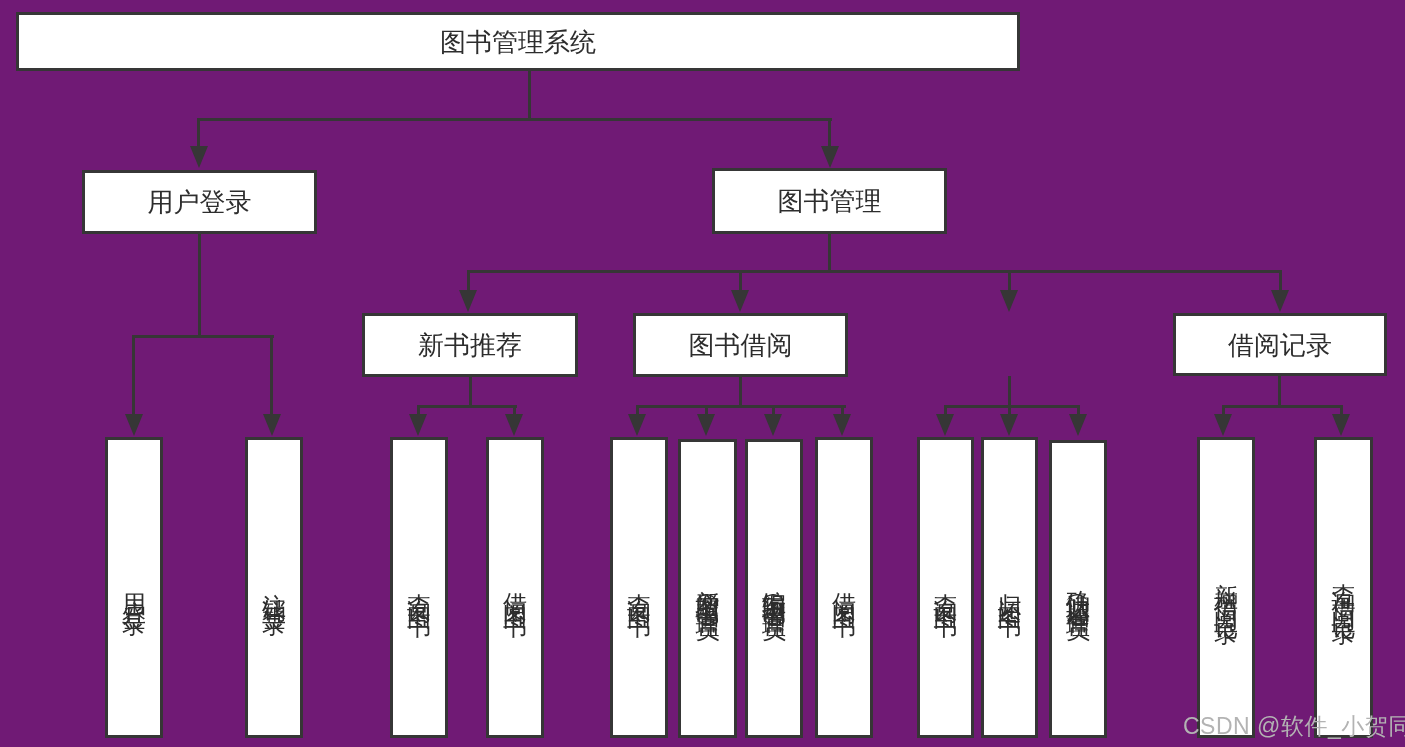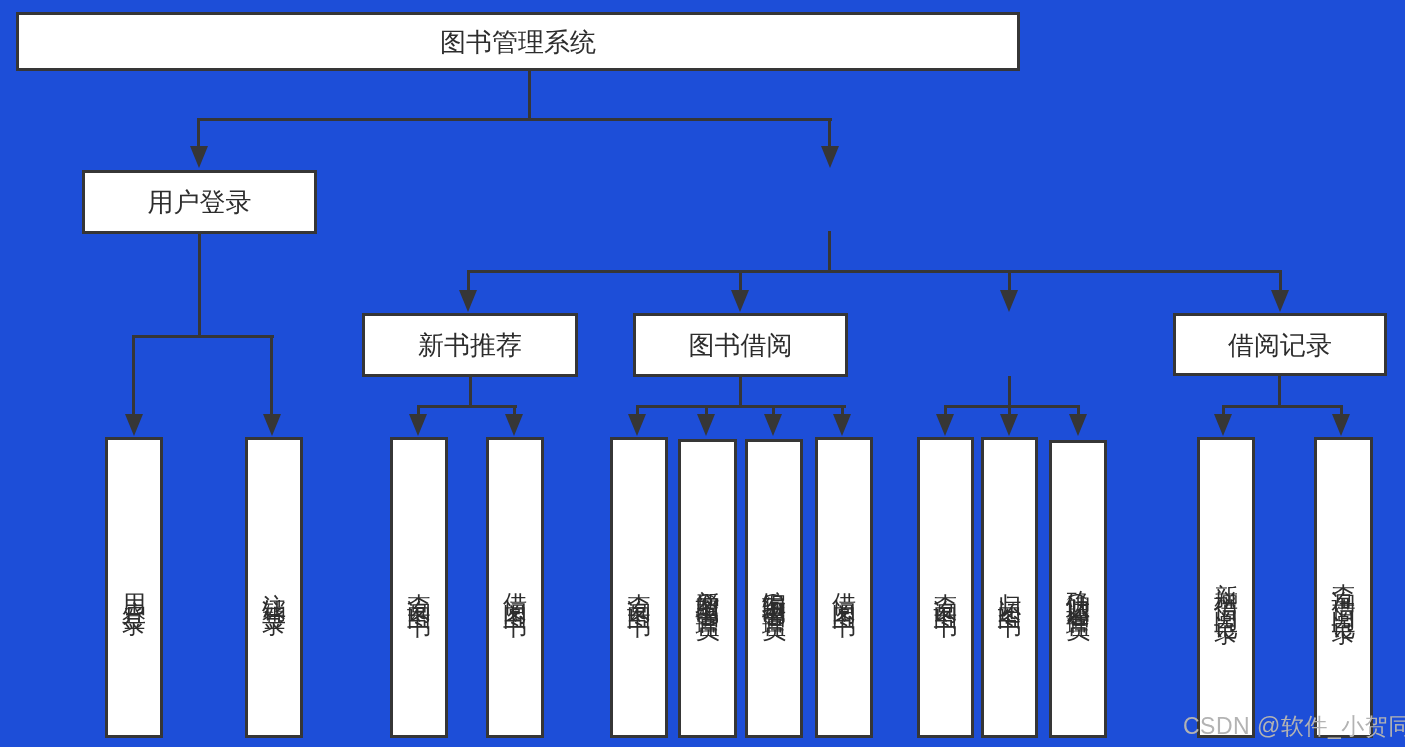--- a/index.html
+++ b/index.html
@@ -1,17 +1,17 @@
 <!DOCTYPE html>
 <html><head>
 <meta charset="utf-8">
 <style>
   html,body{margin:0;padding:0;background:#ffffff;}
   .canvas{
-    position:relative;width:1405px;height:747px;background:#1d4ed8;overflow:hidden;
+    position:relative;width:1405px;height:747px;background:#701a75;overflow:hidden;
     font-family:"Liberation Sans", sans-serif;color:#2d2d2d;
   }
   .node{
     position:absolute;box-sizing:border-box;border:3px solid #363636;background:#ffffff;
     display:flex;align-items:center;justify-content:center;
     font-size:26px;line-height:1;white-space:nowrap;
   }
   .vnode{
     position:absolute;box-sizing:border-box;border:3px solid #363636;background:#ffffff;
     display:flex;align-items:center;justify-content:center;
@@ -34,20 +34,21 @@
   }
 </style>
 </head>
 <body>
 
 <div class="canvas">
 
   <div class="node" style="left:16px;top:12px;width:1004px;height:59px;">图书管理系统</div>
 
   <div class="node" style="left:82px;top:170px;width:235px;height:64px;">用户登录</div>
+  <div class="node" style="left:712px;top:168px;width:235px;height:66px;">图书管理</div>
 
   <div class="node" style="left:362px;top:313px;width:216px;height:64px;">新书推荐</div>
   <div class="node" style="left:633px;top:313px;width:215px;height:64px;">图书借阅</div>
   <div class="node" style="left:1173px;top:313px;width:214px;height:63px;">借阅记录</div>
 
   <div class="vnode" style="left:105px;top:437px;width:58px;height:301px;">
     <span>用户登录</span>
     </div>
   <div class="vnode" style="left:245px;top:437px;width:58px;height:301px;">
     <span>注销登录</span>

